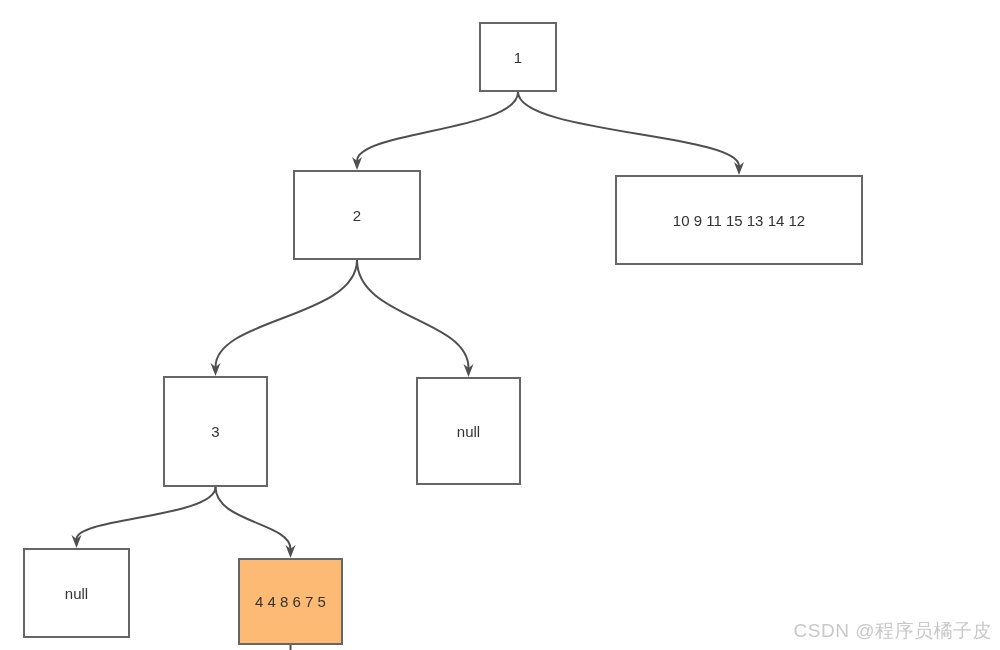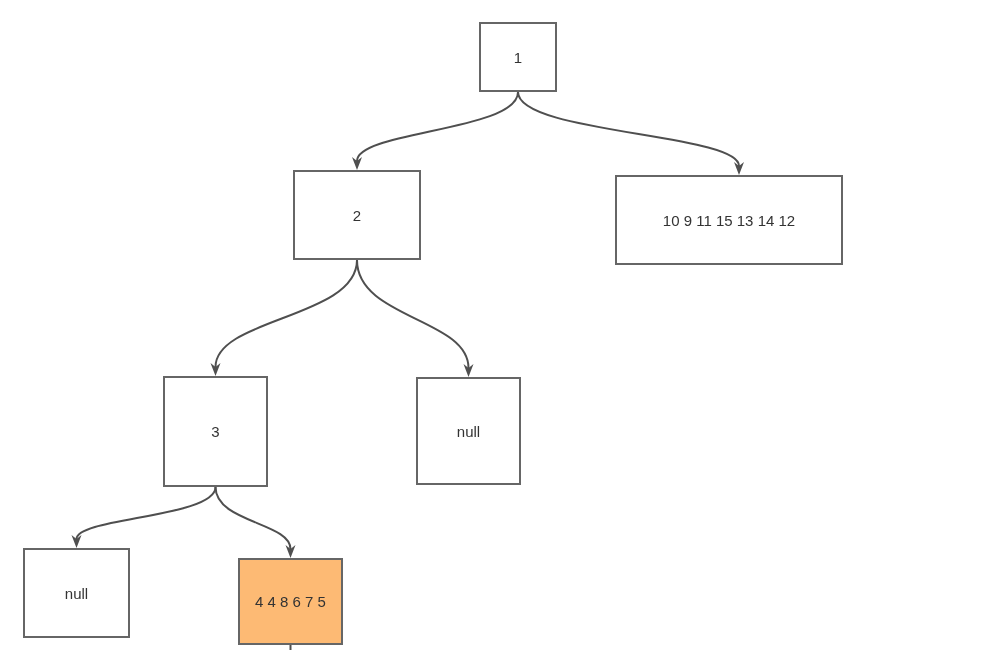--- a/index.html
+++ b/index.html
@@ -62,29 +62,30 @@
       <path d="M 290.5 558 L 285.5 545 L 290.5 549 L 295.5 545 Z" fill="#4f4f4f" stroke="none"></path>
       <line x1="290.5" y1="645" x2="290.5" y2="650" stroke="#4f4f4f" stroke-width="2"></line>
     </svg>
   <div id="nodes">
       <div class="node" style="left: 479px; top: 22px; width: 78px; height: 70px; border: 2px solid rgb(102, 102, 102); background: rgb(255, 255, 255); color: rgb(51, 51, 51);">
         <span>1</span>
       </div>
       <div class="node" style="left: 293px; top: 170px; width: 128px; height: 90px; border: 2px solid rgb(102, 102, 102); background: rgb(255, 255, 255); color: rgb(51, 51, 51);">
         <span>2</span>
       </div>
-      <div class="node" style="left: 615px; top: 175px; width: 228px; height: 90px; border: 2px solid rgb(102, 102, 102); background: rgb(255, 255, 255); color: rgb(51, 51, 51);">
+      <div class="node" style="left: 615px; top: 175px; width: 248px; height: 90px; border: 2px solid rgb(102, 102, 102); background: rgb(255, 255, 255); color: rgb(51, 51, 51);">
         <span>10 9 11 15 13 14 12</span>
       </div>
       <div class="node" style="left: 163px; top: 376px; width: 105px; height: 111px; border: 2px solid rgb(102, 102, 102); background: rgb(255, 255, 255); color: rgb(51, 51, 51);">
         <span>3</span>
       </div>
       <div class="node" style="left: 416px; top: 377px; width: 105px; height: 108px; border: 2px solid rgb(102, 102, 102); background: rgb(255, 255, 255); color: rgb(51, 51, 51);">
         <span>null</span>
       </div>
       <div class="node" style="left: 23px; top: 548px; width: 107px; height: 90px; border: 2px solid rgb(102, 102, 102); background: rgb(255, 255, 255); color: rgb(51, 51, 51);">
         <span>null</span>
       </div>
       <div class="node" style="left: 238px; top: 558px; width: 105px; height: 87px; border: 2px solid rgb(102, 102, 102); background: #fdba74; color: rgb(51, 51, 51);">
         <span>4 4 8 6 7 5</span>
       </div>
     </div>
+  <div class="watermark" style="color: rgb(200, 200, 200);">CSDN @程序员橘子皮</div>
 </div>
 
 </body></html>

